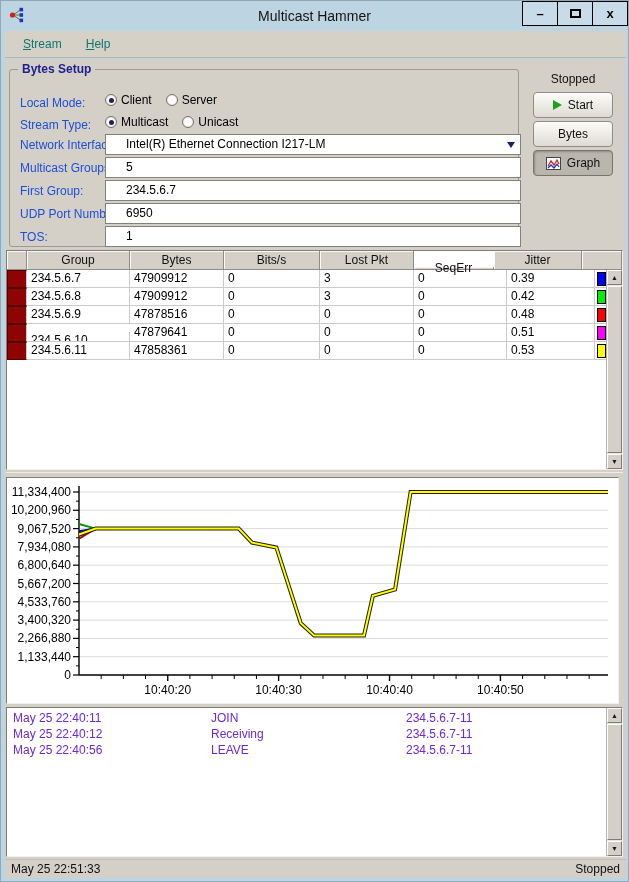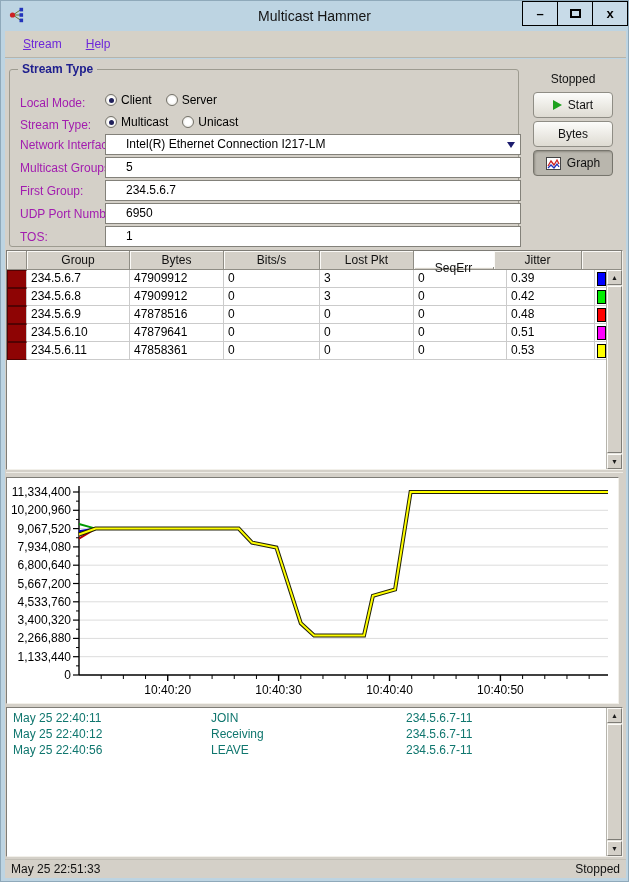--- a/index.html
+++ b/index.html
@@ -10,31 +10,31 @@
   
   .titlebar { position:absolute; left:0; top:0; right:0; height:29px; }
   .app-icon { position:absolute; left:8px; top:6px; width:18px; height:16px; }
   .title { position:absolute; left:0; right:0; top:7px; text-align:center; font-size:14px; color:#141414; }
   .win-controls { position:absolute; right:0; top:0; display:flex; }
   .win-btn { width:36px; height:25px; border:1px solid #000; margin-left:-1px; display:flex; align-items:center; justify-content:center; font-size:13px; font-weight:bold; color:#000; background:#c8dbe8; }
   .max-glyph { width:11px; height:9px; border:2px solid #000; }
 
   
   .menubar { position:absolute; left:4px; top:30px; width:621px; height:27px; background:#d5d1c7; border-bottom:1px solid #b7b4aa; display:flex; align-items:center; }
-  .menu-item { padding:4px 12px; font-size:12px; color:#6d28d9; cursor:default; }
+  .menu-item { padding:4px 12px; font-size:12px; color:#0f766e; cursor:default; }
   .menu-item:first-child { margin-left:6px; }
   .mn { text-decoration:underline; }
 
   
   .client { position:absolute; left:4px; top:58px; width:621px; height:819px; background:#d4d0c8; }
 
   
   .groupbox { position:absolute; left:4px; top:10px; width:510px; height:178px; border:1px solid #9d9b90; border-radius:3px; }
   .gb-title { position:absolute; top:-8px; left:8px; background:#d4d0c8; padding:0 4px; color:#20208e; font-weight:bold; font-size:12px; }
-  .frm-label { position:absolute; left:10px; font-size:12px; color:#a21caf; }
+  .frm-label { position:absolute; left:10px; font-size:12px; color:#1d4ed8; }
   .radio-row { position:absolute; left:95px; display:flex; align-items:center; gap:14px; font-size:12px; }
   .radio-opt { display:flex; align-items:center; gap:4px; }
   .radio { width:12px; height:12px; border:1px solid #74726a; border-radius:50%; background:radial-gradient(#ffffff 40%, #dcdad2); }
   .radio.selected::after { content:""; display:block; width:5px; height:5px; border-radius:50%; background:#20205a; margin:2.5px auto; }
   .field { position:absolute; left:95px; width:416px; height:21px; background:#fff; border:1px solid #83817a; font-size:12px; padding:2px 20px; color:#000; }
   .combo { padding-right:18px; }
   .combo-arrow { position:absolute; right:5px; top:7px; width:0; height:0; border-left:4px solid transparent; border-right:4px solid transparent; border-top:6px solid #1c1c6e; }
 
   .status-label { position:absolute; left:524px; top:13px; width:88px; text-align:center; font-size:12px; color:#111; }
   .btn { position:absolute; left:528px; width:80px; height:26px; border:1px solid #8f8d85; border-radius:4px; background:linear-gradient(#fcfcfa,#dedbd2); font-size:12px; color:#111; display:flex; align-items:center; justify-content:center; gap:6px; }
@@ -58,21 +58,21 @@
   .series-swatch { width:9px; height:14px; border:1px solid #000; }
 
   
   .vscroll { position:absolute; right:0; width:16px; background:#e7e5df; border-left:1px solid #b6b4ac; }
   .sb-btn { position:absolute; left:0; width:15px; height:15px; background:#d4d0c8; border:1px solid; border-color:#fdfcf9 #7e7c76 #7e7c76 #fdfcf9; font-size:7px; line-height:13px; text-align:center; color:#1a1a1a; }
   .sb-up { top:0; }
   .sb-down { bottom:0; }
   .sb-thumb { position:absolute; left:0; top:16px; bottom:16px; width:15px; background:#d4d0c8; border:1px solid; border-color:#fdfcf9 #7e7c76 #7e7c76 #fdfcf9; }
 
   
-  .log-row { position:relative; height:16px; font-size:12px; color:#0f766e; }
+  .log-row { position:relative; height:16px; font-size:12px; color:#6d28d9; }
   .log-time  { position:absolute; left:6px; }
   .log-event { position:absolute; left:204px; }
   .log-target{ position:absolute; left:399px; }
 
   
   .status-bar { position:absolute; left:0; top:800px; width:621px; height:19px; background:#d4d0c8; border-top:1px solid #c2bfb6; display:flex; align-items:center; justify-content:space-between; padding:0 6px; font-size:12px; color:#111; }
 </style>
 </head>
 <body>
 
@@ -103,21 +103,21 @@
   </div>
 
   <div class="menubar">
     <div class="menu-item"><span class="mn">S</span><span>tream</span></div>
     <div class="menu-item"><span class="mn">H</span><span>elp</span></div>
   </div>
 
   <div class="client">
 
     <div class="groupbox">
-      <div class="gb-title">Stream Type</div>
+      <div class="gb-title">Bytes Setup</div>
 
       <div class="frm-label" style="top:26px">Local Mode:</div>
       <div class="radio-row" style="top:23px">
         <div class="radio-opt">
           <span class="radio selected"></span>
           <span>Client</span>
         </div>
         <div class="radio-opt">
           <span class="radio"></span>
           <span>Server</span>
@@ -215,21 +215,21 @@
             <div class="td" style="width: 96px;">0</div>
             <div class="td" style="width: 94px;">0</div>
             <div class="td" style="width: 93px;">0</div>
             <div class="td" style="width: 88px;">0.48</div>
             <div class="td swatch-cell" style="width: 13px;">
               <span class="series-swatch" style="background: rgb(255, 0, 0);"></span>
             </div>
           </div>
           <div class="tr">
             <div class="td marker" style="width: 20px; background: rgb(142, 4, 4);"></div>
-            <div class="td" style="width: 103px;">234.5.6.10</div>
+            <div class="td" style="width: 103px; margin-top: 8px;">234.5.6.10</div>
             <div class="td" style="width: 94px;">47879641</div>
             <div class="td" style="width: 96px;">0</div>
             <div class="td" style="width: 94px;">0</div>
             <div class="td" style="width: 93px;">0</div>
             <div class="td" style="width: 88px;">0.51</div>
             <div class="td swatch-cell" style="width: 13px;">
               <span class="series-swatch" style="background: rgb(255, 0, 255);"></span>
             </div>
           </div>
           <div class="tr">

